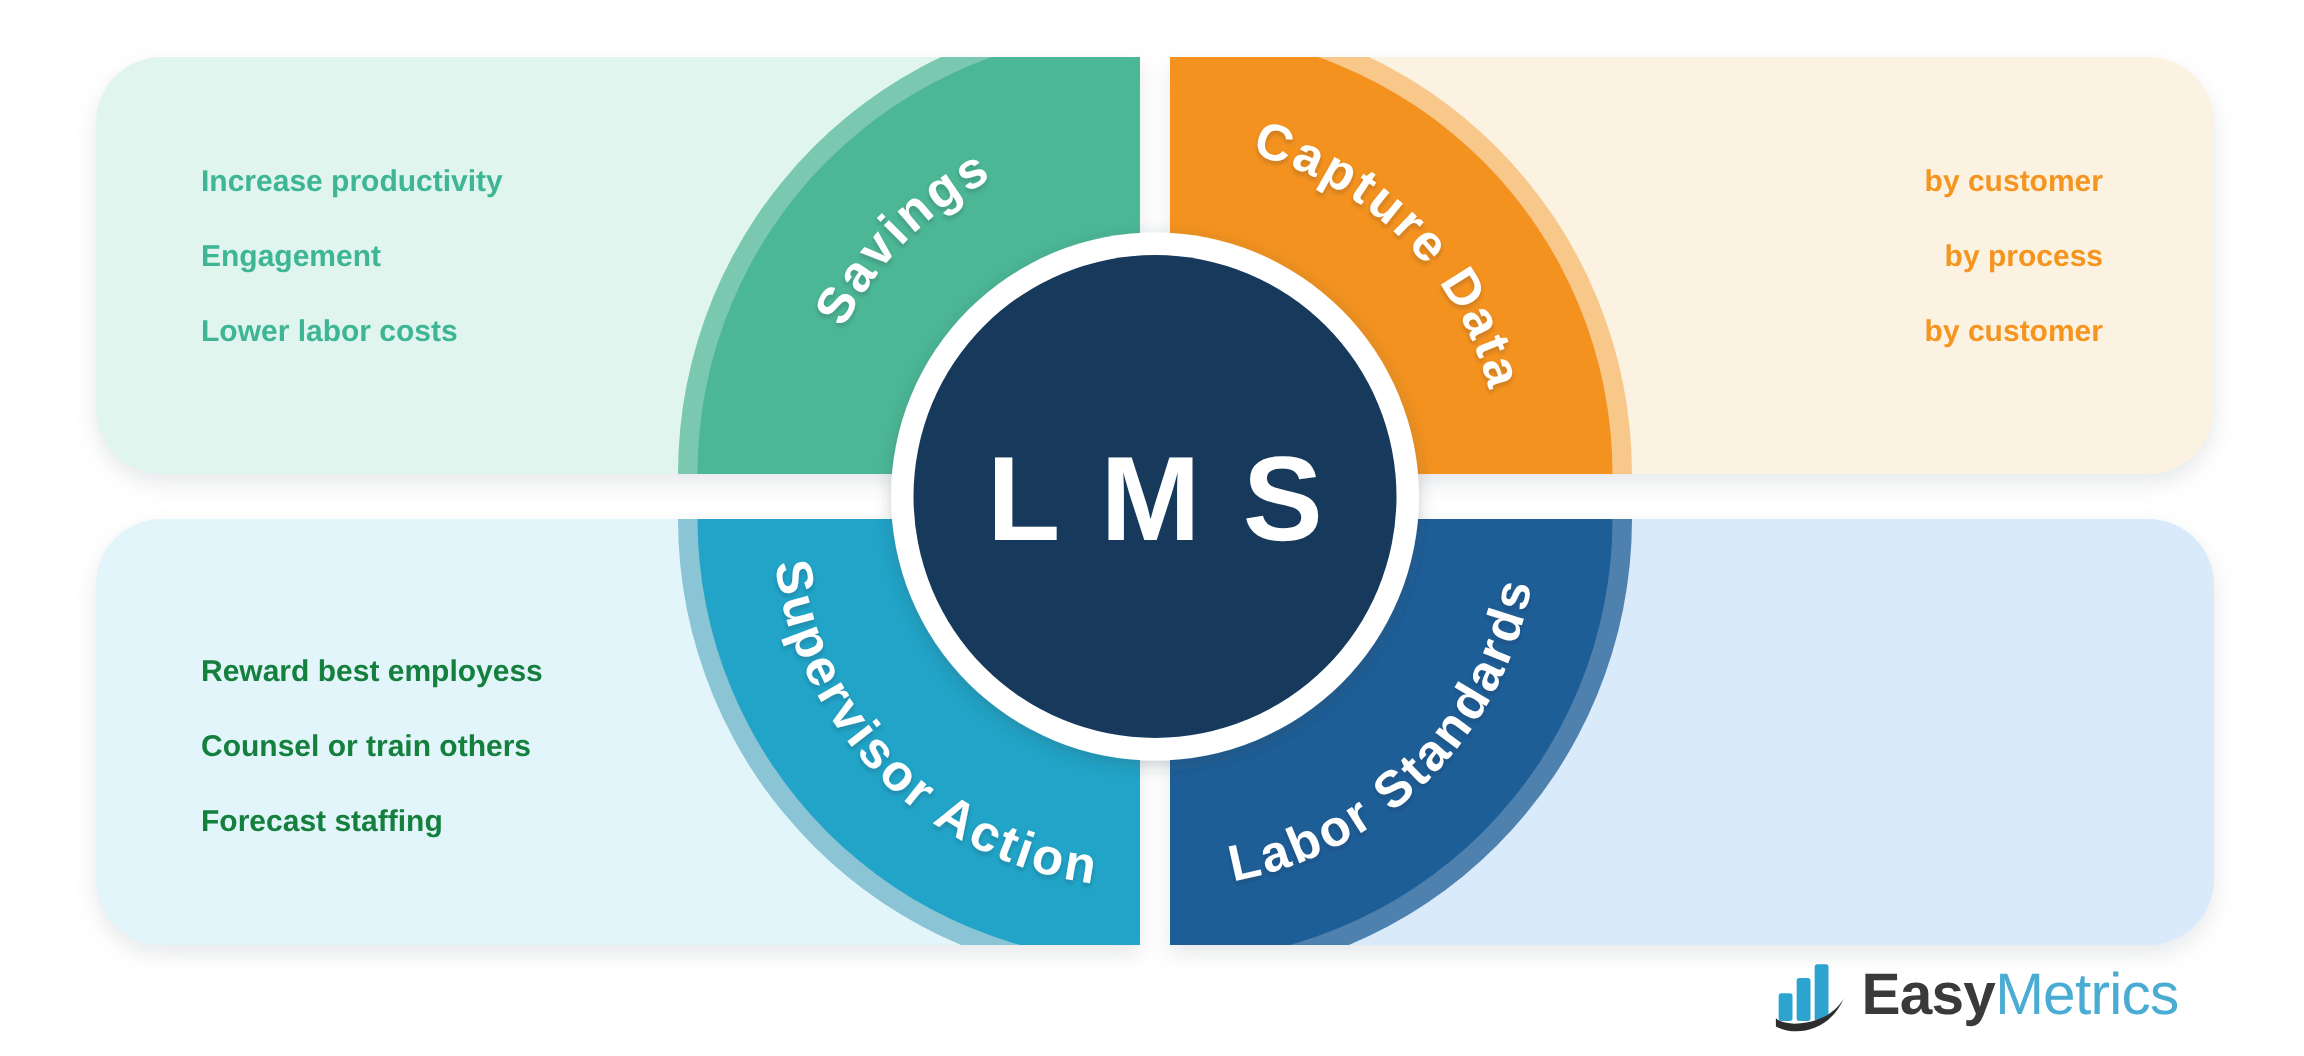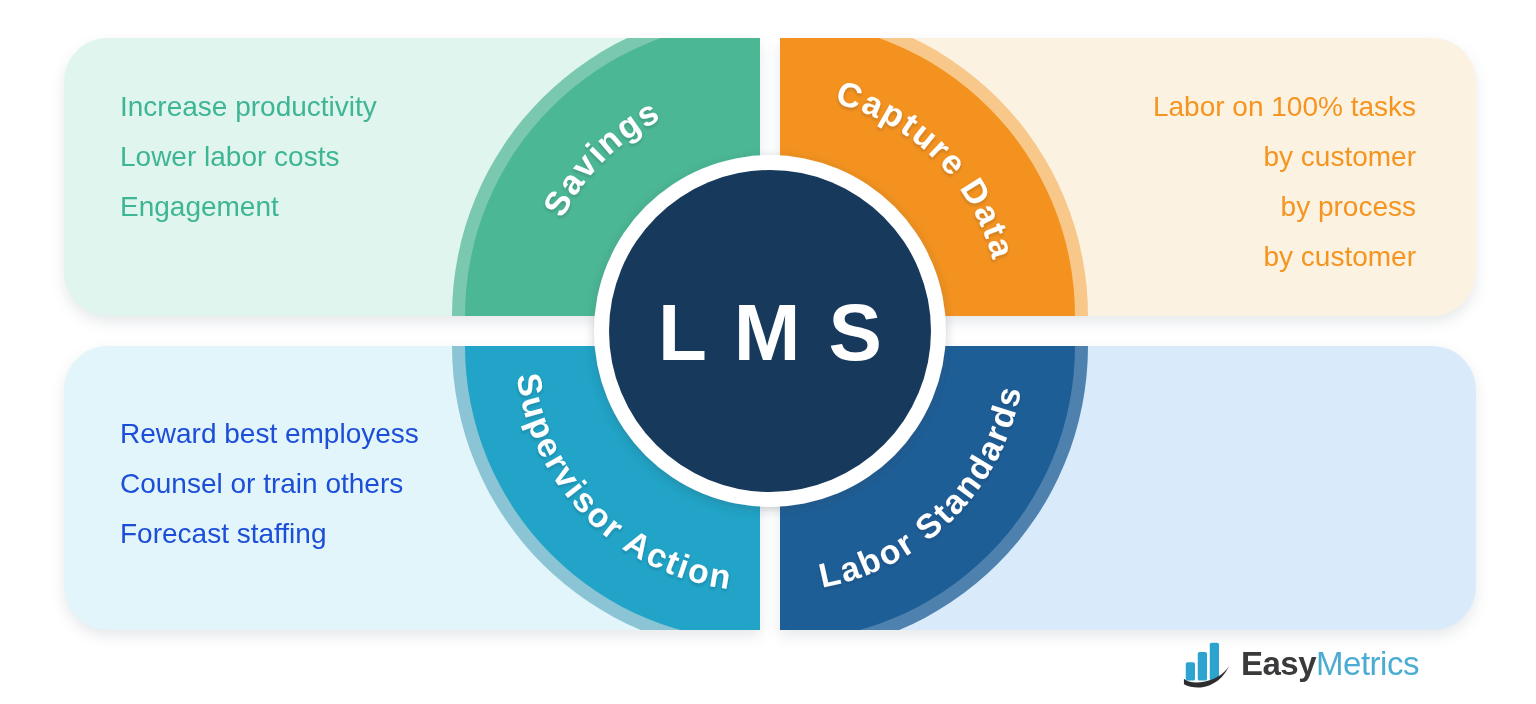--- a/index.html
+++ b/index.html
@@ -5,61 +5,60 @@
   html,body { margin:0; padding:0; background:#ffffff; }
   .canvas {
     position:relative; width:1536px; height:704px; background:#ffffff;
     overflow:hidden; font-family:"Liberation Sans", sans-serif;
   }
   .panel { position:absolute; box-shadow:0 6px 14px rgba(100,110,125,.16); }
   .panel.tl { left:64px;  top:38px;  width:696px; height:278px; border-radius:44px 0 0 44px; }
   .panel.tr { left:780px; top:38px;  width:696px; height:278px; border-radius:0 44px 44px 0; }
   .panel.bl { left:64px;  top:346px; width:696px; height:284px; border-radius:44px 0 0 44px; }
   .panel.br { left:780px; top:346px; width:696px; height:284px; border-radius:0 44px 44px 0; }
-  .items { position:absolute; margin:2px; padding:0; list-style:none;
-           font-weight:normal; font-size:28px; line-height:50px; white-space:nowrap; }
+  .items { position:absolute; margin:16px; padding:0; list-style:none;
+           font-weight:bold; font-size:20px; line-height:50px; white-space:nowrap; }
   .items.align-left  { left:54px; text-align:left; }
   .items.align-right { right:58px; text-align:right; }
   .items.align-right.tight { right:30px; }
   .items.t42 { top:42px; }
   .items.t61 { top:61px; }
   .items.t62 { top:62px; }
   svg.overlay { position:absolute; left:0; top:0; width:1536px; height:704px; pointer-events:none; }
   .arc-label { font-family:"Liberation Sans", sans-serif; font-weight:bold; font-size:34px;
                fill:#ffffff; letter-spacing:2px; }
   .lms-text  { font-family:"Liberation Sans", sans-serif; font-weight:bold; font-size:80px;
                fill:#ffffff; word-spacing:6px; }
   .logo { position:absolute; left:1183px; top:640px; display:flex; align-items:center; gap:10px; }
-  .logo-text { font-size:33px; font-weight:bold; letter-spacing:-0.5px; white-space:nowrap; }
+  .logo-text { font-size:39px; font-weight:bold; letter-spacing:-0.5px; white-space:nowrap; }
   .logo-text .metrics { font-weight:400; }
 </style>
 </head>
 <body>
 
 <div class="canvas">
 
   <section class="panel tl" style="background-color: rgb(223, 245, 237);">
     <ul class="items align-left t42" style="color: rgb(62, 181, 148);">
       <li>Increase productivity</li>
+      <li>Engagement</li>
       <li>Lower labor costs</li>
-      <li>Engagement</li>
     </ul>
   </section>
 
   <section class="panel tr" style="background-color: rgb(251, 242, 226);">
     <ul class="items align-right t42" style="color: rgb(245, 148, 31);">
-      <li>Labor on 100% tasks</li>
       <li>by customer</li>
       <li>by process</li>
       <li>by customer</li>
     </ul>
   </section>
 
   <section class="panel bl" style="background-color: rgb(225, 245, 250);">
-    <ul class="items align-left t61" style="color: #1d4ed8;">
+    <ul class="items align-left t61" style="color: #15803d;">
       <li>Reward best employess</li>
       <li>Counsel or train others</li>
       <li>Forecast staffing</li>
     </ul>
   </section>
 
   <section class="panel br" style="background-color: rgb(217, 234, 251);">
     <ul class="items align-right tight t62" style="color: rgb(26, 95, 156);">
     </ul>
   </section>

